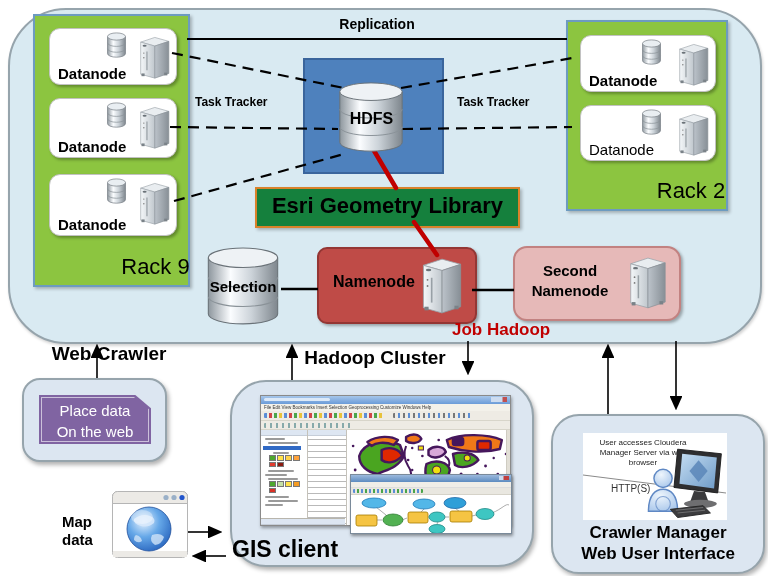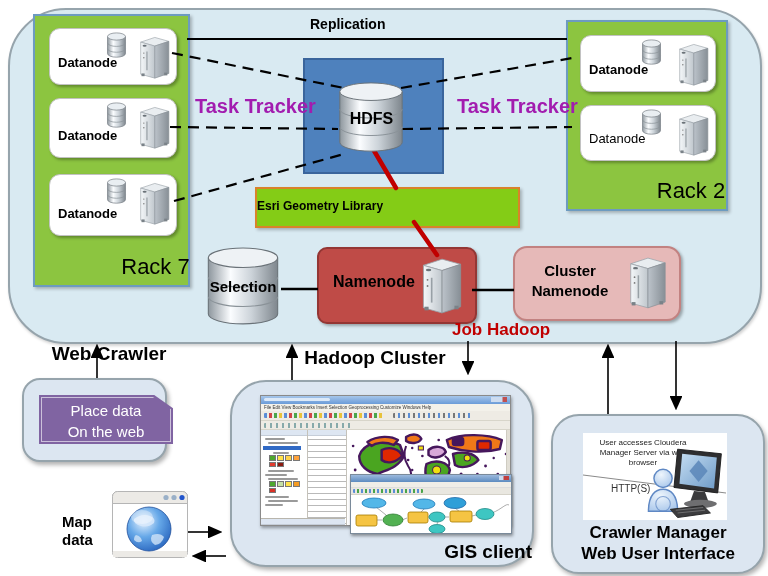--- a/index.html
+++ b/index.html
@@ -9,56 +9,56 @@
   
   #cluster{left:8px;top:8px;width:750px;height:332px;background:#d9eaf2;
            border:2px solid #96a4ac;border-radius:58px;box-shadow:1px 2px 3px rgba(0,0,0,.18);}
   
   .rack{background:#8cc540;border:2px solid #6d9bc0;box-shadow:2px 2px 3px rgba(0,0,0,.25);}
   #rack1{left:33px;top:14px;width:153px;height:269px;}
   #rack2{left:566px;top:20px;width:158px;height:187px;}
   .rack-label{position:absolute;left:0;bottom:5px;width:100%;text-align:center;font-size:22px;margin-left:44px;}
   .datanode{position:absolute;background:#fff;border:1px solid #c2c2c2;border-radius:11px;
             box-shadow:2px 2px 3px rgba(0,0,0,.3);}
-  .dn-label{position:absolute;left:8px;bottom:14px;font-size:13px;font-weight:bold;}
+  .dn-label{position:absolute;left:8px;bottom:2px;font-size:15px;font-weight:bold;}
   .dn-label.thin{font-weight:400;}
   .dn-db{position:absolute;left:44%;top:3px;width:23px;height:27px;}
   .dn-server{position:absolute;right:4px;top:4px;width:36px;height:48px;}
   
   #hdfs-box{left:303px;top:58px;width:137px;height:112px;background:#4e81bd;border:2px solid #3a659c;}
   #hdfs-cyl{left:335px;top:80px;width:72px;height:76px;}
   #hdfs-label{left:303px;top:110px;width:137px;text-align:center;font-weight:bold;font-size:16px;z-index:7;}
   
-  #esri{left:255px;top:187px;width:261px;height:37px;background:#84cc16;border:2px solid #d9822b;
-        line-height:34px;font-weight:bold;font-size:12px;box-shadow:2px 2px 3px rgba(0,0,0,.25);}
+  #esri{left:255px;top:187px;width:261px;height:37px;background:#15803d;border:2px solid #d9822b;
+        text-align:center;line-height:34px;font-weight:bold;font-size:22px;box-shadow:2px 2px 3px rgba(0,0,0,.25);}
   
   #gazetteer{left:204px;top:241px;width:78px;height:92px;}
   #gazetteer-label{left:202px;top:278px;width:82px;text-align:center;font-weight:bold;font-size:15px;z-index:7;}
   #namenode{left:317px;top:247px;width:156px;height:73px;background:#bf4b47;border:2px solid #943634;
             border-radius:10px;box-shadow:2px 2px 3px rgba(0,0,0,.3);}
   #namenode .nn-label{position:absolute;left:14px;top:24px;font-weight:bold;font-size:16px;}
   #second-namenode{left:513px;top:246px;width:164px;height:71px;background:#e6b9b8;border:2px solid #c28281;
             border-radius:14px;box-shadow:2px 2px 3px rgba(0,0,0,.3);}
   .snn-label{position:absolute;left:0;width:110px;text-align:center;font-weight:bold;font-size:15px;}
   .nn-server{position:absolute;right:10px;top:6px;width:48px;height:60px;}
   
-  .green-lbl{color:#a21caf;font-weight:bold;font-size:20px;z-index:6;}
-  #replication-label{left:310px;top:16px;width:134px;font-weight:bold;font-size:14px;z-index:6;}
+  .green-lbl{color:#000000;font-weight:bold;font-size:12px;z-index:6;}
+  #replication-label{left:310px;top:16px;width:134px;text-align:center;font-weight:bold;font-size:14px;z-index:6;}
   #job-tracker{left:452px;top:320px;width:100px;color:#c00000;font-weight:bold;font-size:17px;z-index:6;}
   .big-lbl{font-weight:bold;font-size:19px;z-index:6;}
   
   .panel{background:#dce6f1;border:2px solid #96a4ac;box-shadow:2px 3px 4px rgba(0,0,0,.3);}
   #web-box{left:22px;top:378px;width:141px;height:80px;border-radius:18px;}
   #purple{position:absolute;left:15px;top:15px;width:112px;height:49px;background:#8064a2;
-          clip-path:polygon(0 0,86% 0,100% 27%,100% 100%,0 100%);padding-left:22px;}
+          clip-path:polygon(0 0,86% 0,100% 27%,100% 100%,0 100%);}
   #purple .inner{position:absolute;inset:2px;border:1px solid rgba(255,255,255,.6);
           clip-path:polygon(0 0,86% 0,100% 27%,100% 100%,0 100%);
           color:#fff;font-size:15px;text-align:center;line-height:1.4;padding-top:2px;}
   #gis-box{left:230px;top:380px;width:300px;height:183px;border-radius:36px;}
-  #gis-label{position:absolute;left:0;bottom:2px;width:100%;text-align:right;font-weight:bold;font-size:19px;margin-top:39px;}
+  #gis-label{position:absolute;left:0;bottom:2px;width:100%;text-align:left;font-weight:bold;font-size:23px;margin-top:39px;}
   #cloudera-box{left:551px;top:414px;width:210px;height:156px;border-radius:28px;}
   #cloudera-panel{position:absolute;left:30px;top:17px;width:144px;height:87px;background:#fff;overflow:hidden;}
   #cloudera-note{position:absolute;left:8px;top:5px;width:104px;font-size:8px;line-height:1.25;text-align:center;color:#222;}
   #http-label{position:absolute;left:28px;top:50px;font-size:10px;color:#333;}
   #cloudera-title{position:absolute;left:0;top:106px;width:100%;text-align:center;font-weight:bold;font-size:17px;line-height:1.25;}
   #mapdata-label{left:62px;top:513px;width:50px;font-weight:bold;font-size:15px;line-height:1.2;z-index:6;}
   #browser{left:112px;top:491px;width:76px;height:67px;}
   
   #shot{position:absolute;left:28px;top:13px;width:249px;height:129px;background:#eceae4;
         border:1px solid #8a8a8a;box-shadow:1px 2px 3px rgba(0,0,0,.35);overflow:hidden;}
@@ -179,21 +179,21 @@
     </div>
     <div class="datanode" style="left:14px;top:158px;width:126px;height:60px;">
       <svg class="dn-db" viewBox="0 0 24 30">
           <use href="#dbicon"></use>
         </svg>
       <svg class="dn-server" viewBox="0 0 46 58">
           <use href="#srv"></use>
         </svg>
       <span class="dn-label">Datanode</span>
     </div>
-    <div class="rack-label">Rack 7</div>
+    <div class="rack-label">Rack 9</div>
   </div>
 
   <div id="rack2" class="abs rack">
     <div class="datanode" style="left:12px;top:13px;width:134px;height:55px;">
       <svg class="dn-db" viewBox="0 0 24 30">
           <use href="#dbicon"></use>
         </svg>
       <svg class="dn-server" viewBox="0 0 46 58">
           <use href="#srv"></use>
         </svg>
@@ -225,21 +225,21 @@
   <div id="gazetteer-label" class="abs">Selection</div>
 
   <div id="namenode" class="abs">
     <span class="nn-label">Namenode</span>
     <svg class="nn-server" viewBox="0 0 46 58">
         <use href="#srv"></use>
       </svg>
   </div>
 
   <div id="second-namenode" class="abs">
-    <span class="snn-label" style="top:14px;">Cluster</span>
+    <span class="snn-label" style="top:14px;">Second</span>
     <span class="snn-label" style="top:34px;">Namenode</span>
     <svg class="nn-server" viewBox="0 0 46 58" style="width:44px;height:56px;">
         <use href="#srv"></use>
       </svg>
   </div>
 
   <div id="replication-label" class="abs">Replication</div>
   <div class="abs green-lbl" style="left:195px;top:95px;">Task Tracker</div>
   <div class="abs green-lbl" style="left:457px;top:95px;">Task Tracker</div>
   <div id="job-tracker" class="abs">Job Hadoop</div>

